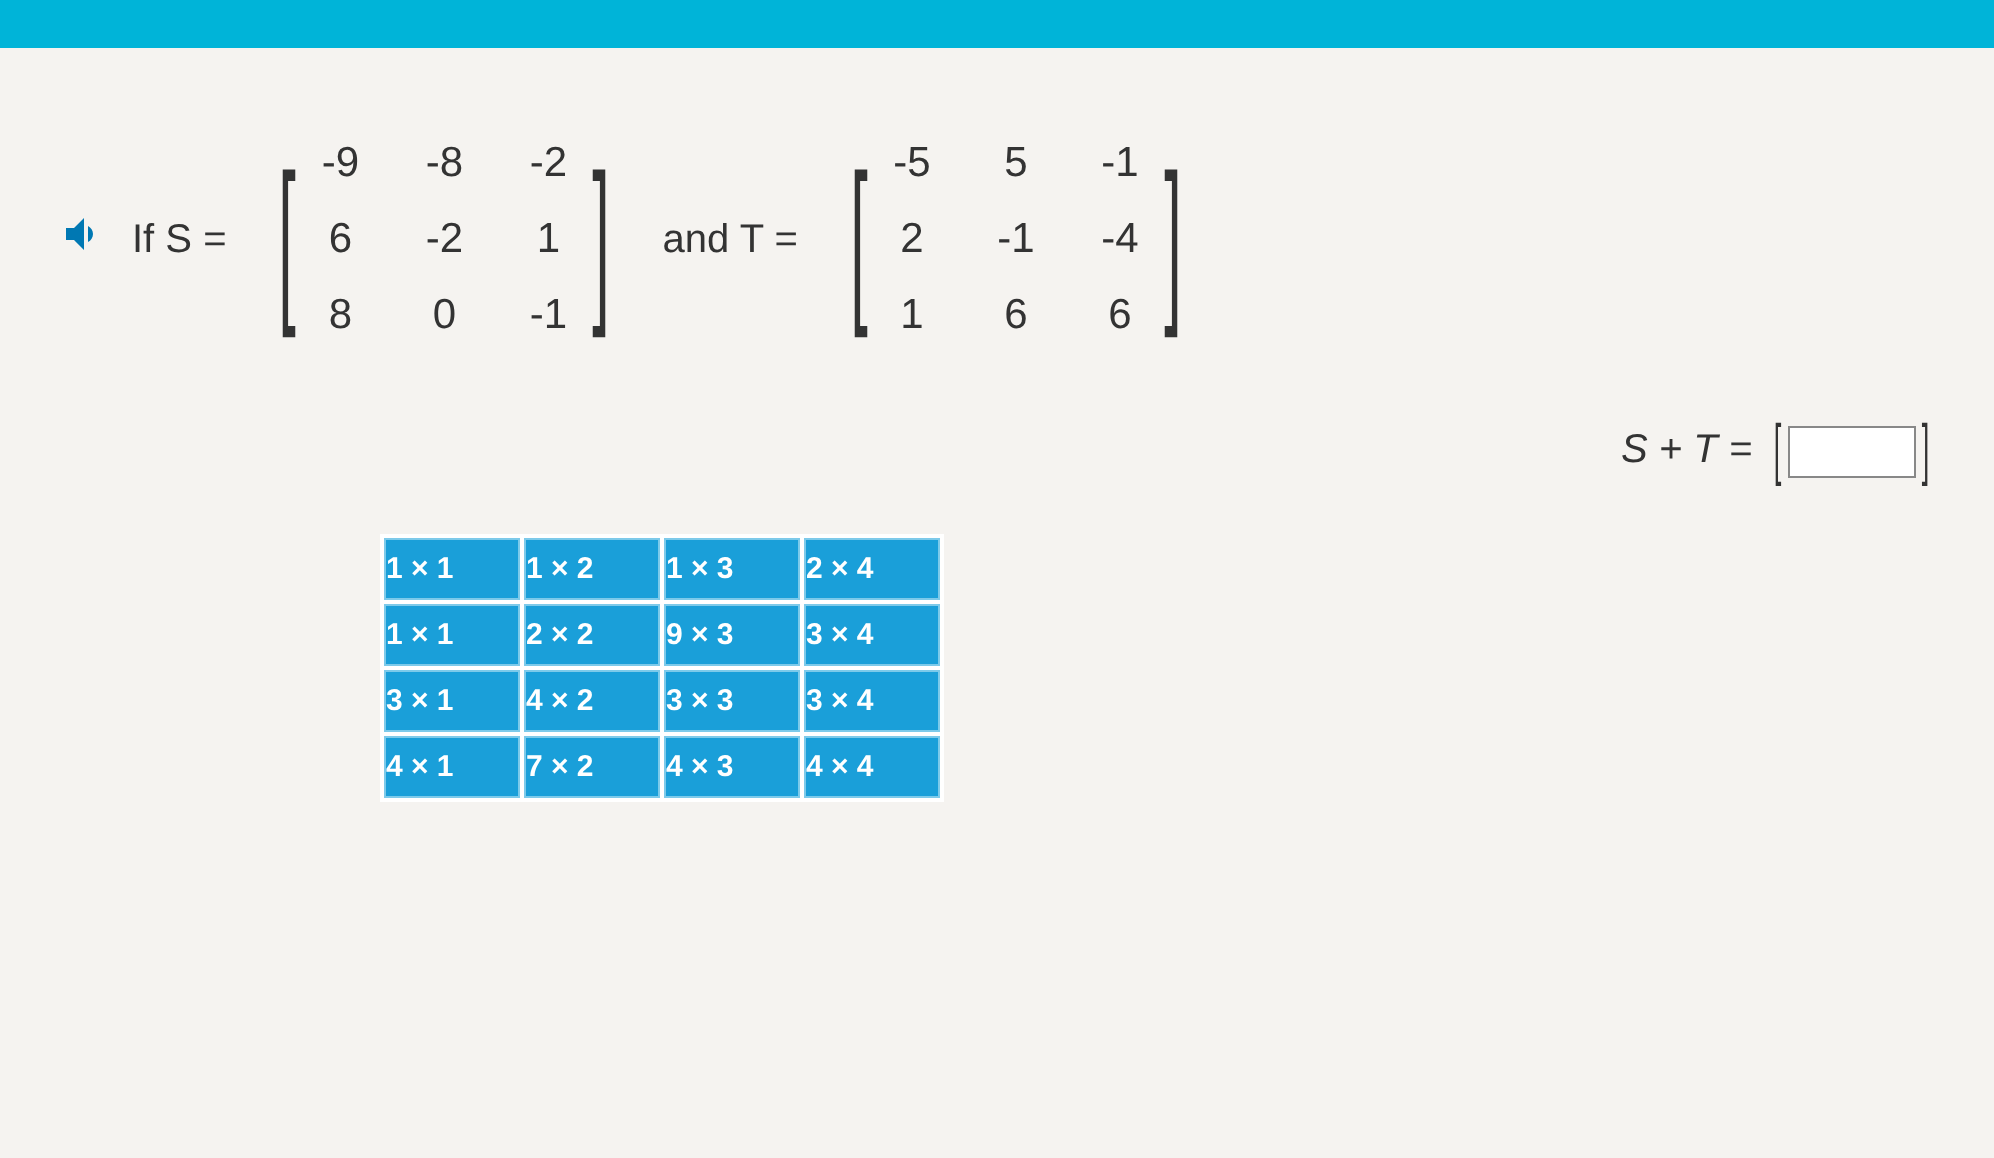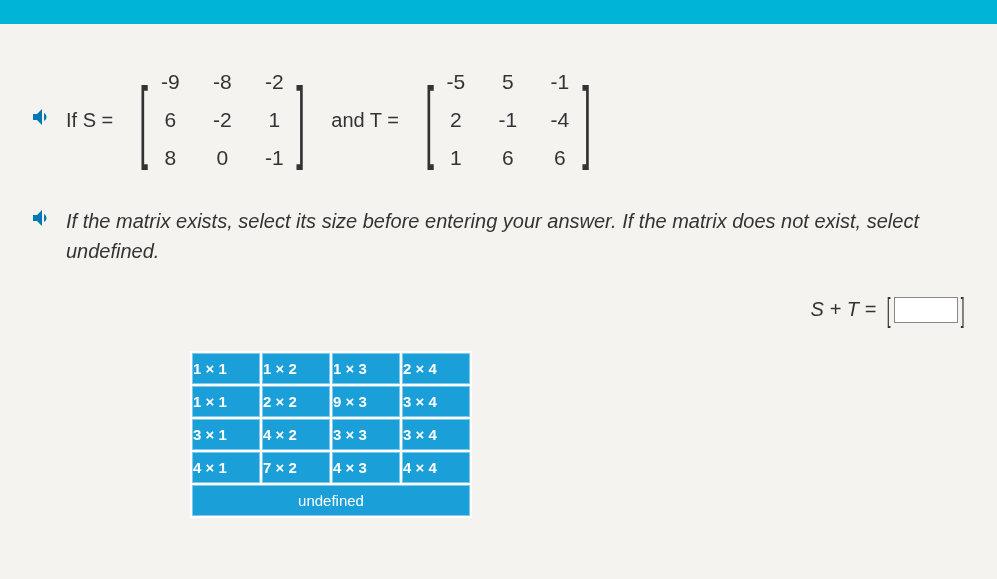--- a/index.html
+++ b/index.html
@@ -160,28 +160,20 @@
         <span class="matrix-cell">-1</span>
         <span class="matrix-cell">-4</span>
         <span class="matrix-cell">1</span>
         <span class="matrix-cell">6</span>
         <span class="matrix-cell">6</span>
       </span>
       <span class="bracket-right">]</span>
     </span>
   </div>
 
-  <div class="instruction-row">
-    <span class="speaker-icon">
-      <svg width="24" height="24" viewBox="0 0 24 24" fill="#0078b3">
-          <path d="M3 9v6h4l5 5V4L7 9H3zm13.5 3c0-1.77-1.02-3.29-2.5-4.03v8.05c1.48-.73 2.5-2.25 2.5-4.02z"></path>
-        </svg>
-    </span>
-    <span class="instruction-text">If the matrix exists, select its size before entering your answer. If the matrix does not exist, select undefined.</span>
-  </div>
 
   <div class="answer-row">
     <span>S + T =</span>
     <span class="answer-input-wrap">
       <span class="small-bracket">[</span>
       <input class="answer-input" type="text" style="">
       <span class="small-bracket">]</span>
     </span>
   </div>
 
@@ -197,16 +189,15 @@
       <div class="size-btn">3 × 4</div>
       <div class="size-btn">3 × 1</div>
       <div class="size-btn">4 × 2</div>
       <div class="size-btn">3 × 3</div>
       <div class="size-btn">3 × 4</div>
       <div class="size-btn">4 × 1</div>
       <div class="size-btn">7 × 2</div>
       <div class="size-btn">4 × 3</div>
       <div class="size-btn">4 × 4</div>
     </div>
-    <div class="undefined-btn">undefined</div>
   </div>
 
 </div>
 
 </body></html>

